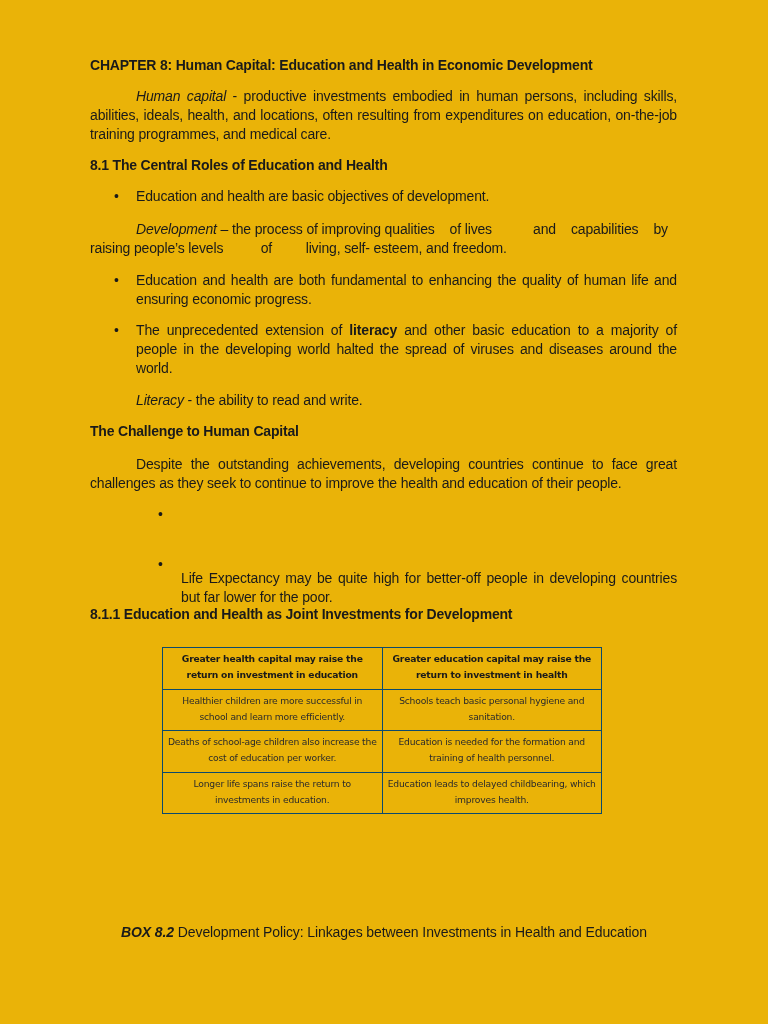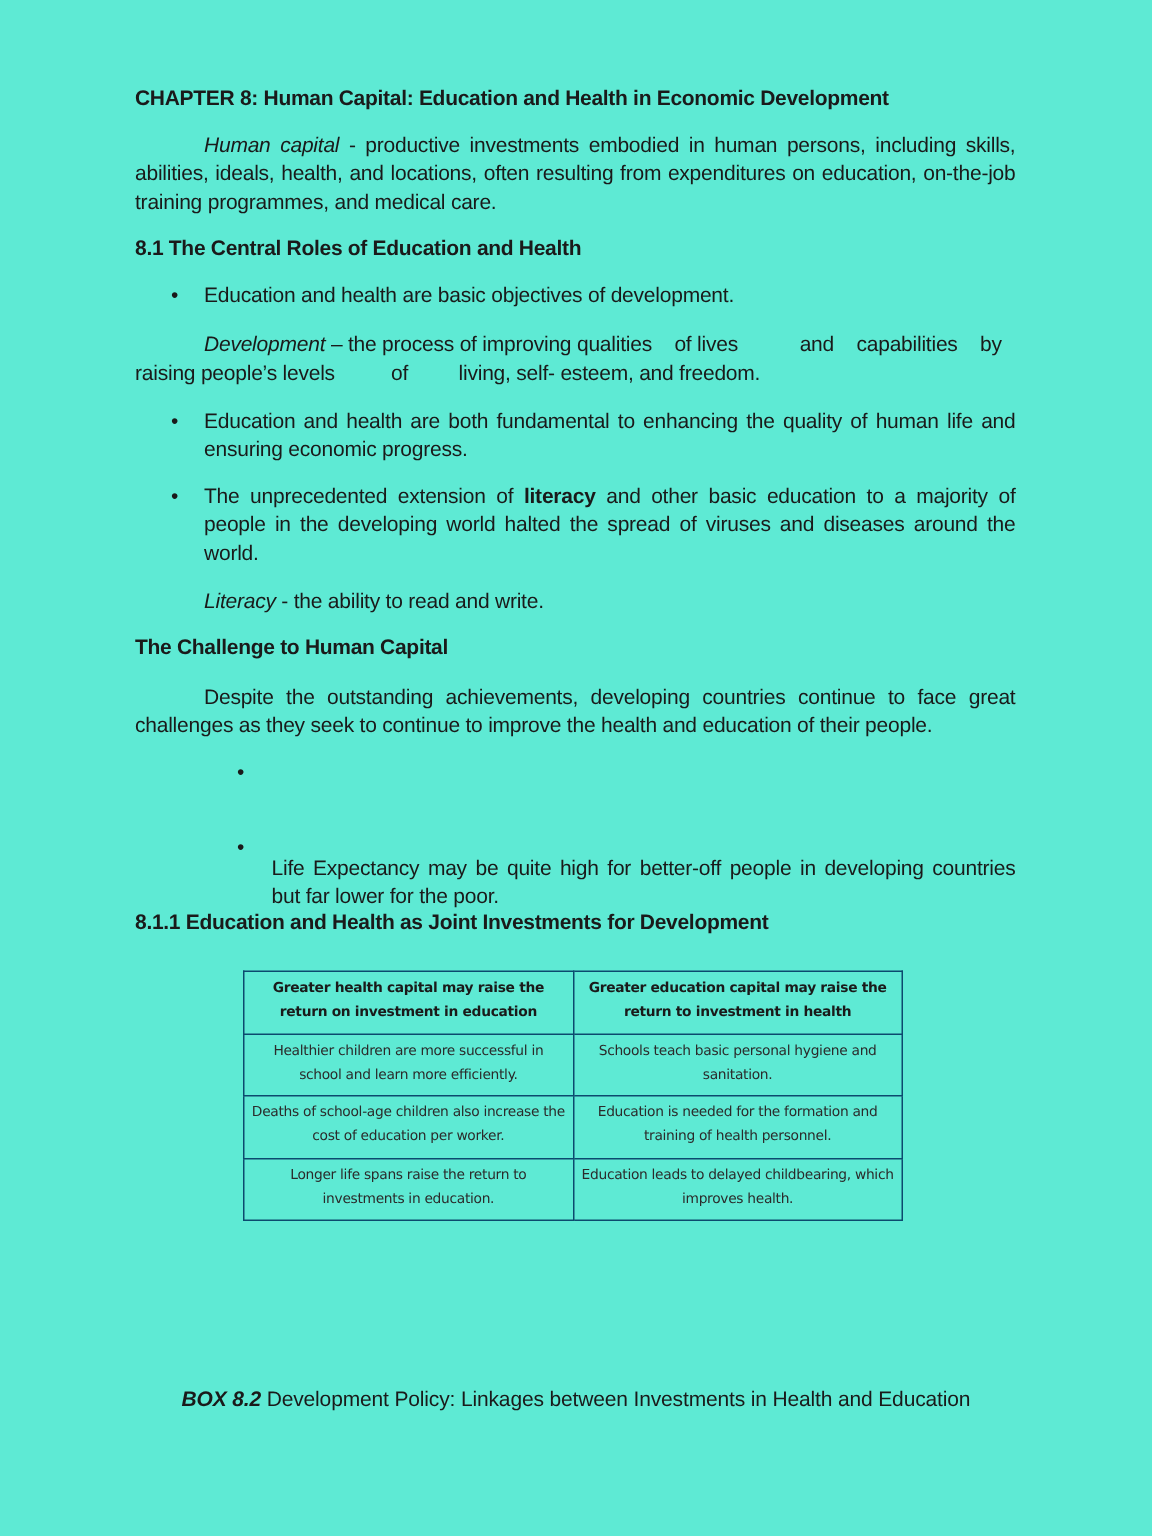--- a/index.html
+++ b/index.html
@@ -12,21 +12,21 @@
       height: 1024px;
       position: relative;
       overflow: hidden;
       font-family: "Liberation Sans", sans-serif;
       color: #1a1a1a;
     }
     .page {
       position: absolute;
       left: 0; top: 0;
       width: 768px; height: 1024px;
-      background: #5eead4;
+      background: #eab308;
     }
     .abs { position: absolute; }
     .heading {
       font-weight: bold;
       font-size: 14px;
       letter-spacing: -0.2px;
       white-space: nowrap;
     }
     .body-text {
       font-size: 14px;

